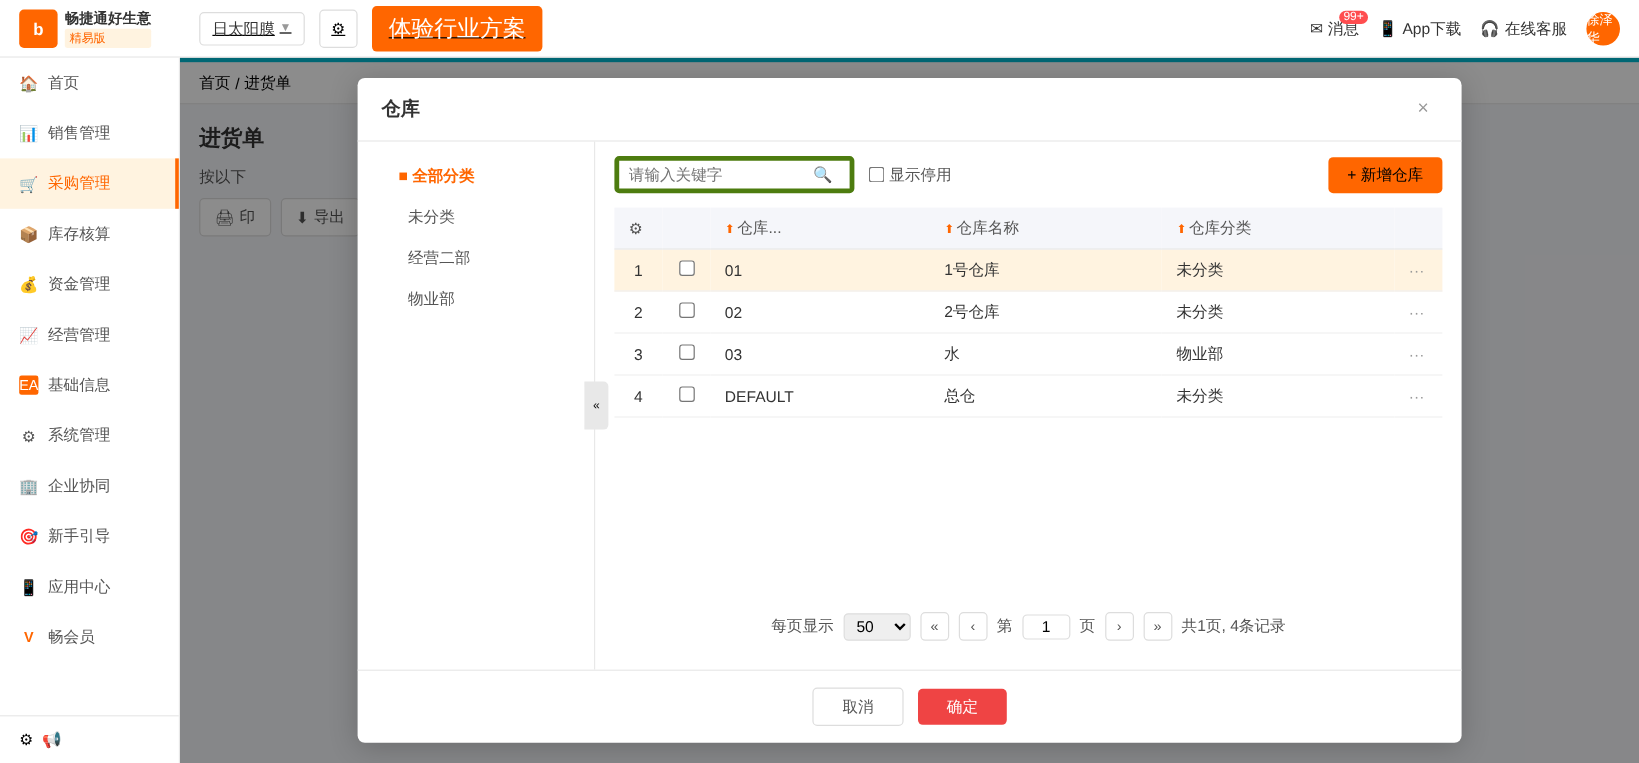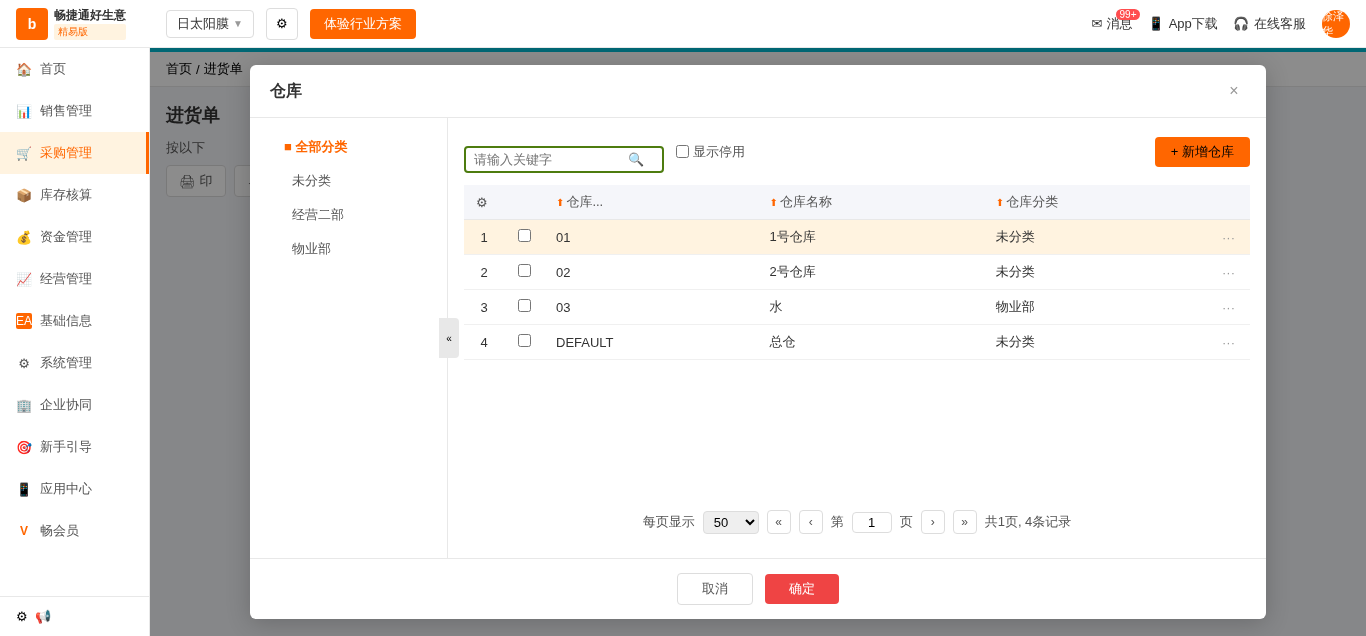--- a/index.html
+++ b/index.html
@@ -28,34 +28,35 @@
       display: flex; align-items: center; justify-content: center;
       color: #fff; font-weight: bold; font-size: 14px;
       margin-right: 6px;
     }
     .logo-badge { font-size: 10px; color: #ff6600; background: #fff3e0; padding: 1px 4px; border-radius: 2px; }
     .header-center {
       flex: 1;
       display: flex;
       align-items: center;
       gap: 12px;
+      text-decoration: underline;
     }
     .store-selector {
       display: flex; align-items: center; gap: 4px;
       background: #fff; border: 1px solid #ddd; border-radius: 4px;
       padding: 4px 10px; cursor: pointer; font-size: 13px; color: #333;
     }
     .store-selector .arrow { color: #999; font-size: 10px; }
     .gear-btn {
       width: 32px; height: 32px; border: 1px solid #ddd; border-radius: 4px;
       display: flex; align-items: center; justify-content: center; cursor: pointer; background: #fff;
     }
     .industry-btn {
       background: #ff6600; color: #fff; border: none; border-radius: 4px;
-      padding: 6px 14px; cursor: pointer; font-size: 13px;
+      padding: 6px 14px; cursor: pointer; font-size: 19px;
     }
     .header-right {
       display: flex; align-items: center; gap: 16px;
     }
     .header-icon-item {
       display: flex; align-items: center; gap: 4px; cursor: pointer; font-size: 13px; color: #333;
       position: relative;
     }
     .badge {
       background: #ff4d4f; color: #fff; font-size: 10px;
@@ -118,21 +119,21 @@
 
     
     .overlay {
       position: absolute; top: 0; left: 0; right: 0; bottom: 0;
       background: rgba(0,0,0,0.45); z-index: 100;
     }
 
     
     .modal {
       position: absolute; top: 50%; left: 50%; transform: translate(-50%, -50%);
-      background: #fff; border-radius: 6px; width: 1016px;
+      background: #fff; border-radius: 6px; width: 920px;
       box-shadow: 0 4px 24px rgba(0,0,0,0.2); z-index: 200;
     }
     .modal-header {
       display: flex; align-items: center; justify-content: space-between;
       padding: 14px 20px; border-bottom: 1px solid #e8e8e8;
     }
     .modal-title { font-size: 16px; font-weight: bold; color: #333; }
     .modal-close {
       width: 24px; height: 24px; display: flex; align-items: center; justify-content: center;
       cursor: pointer; color: #999; font-size: 16px; border-radius: 4px;
@@ -158,22 +159,22 @@
       width: 20px; height: 40px; background: #e8e8e8; border-radius: 0 4px 4px 0;
       display: flex; align-items: center; justify-content: center; cursor: pointer; font-size: 10px;
     }
 
     
     .table-panel { flex: 1; padding: 12px 16px; display: flex; flex-direction: column; }
     .table-toolbar {
       display: flex; align-items: center; justify-content: space-between; margin-bottom: 12px;
     }
     .search-box {
-      display: flex; align-items: center; border: 2px solid #4d7c0f; border-radius: 4px;
-      padding: 4px 8px; background: #fff; gap: 4px; width: 200px; margin-top: 16px;
+      display: flex; align-items: center; border: 4px solid #4d7c0f; border-radius: 4px;
+      padding: 4px 8px; background: #fff; gap: 4px; width: 200px;
     }
     .search-input {
       border: none; outline: none; font-size: 13px; width: 150px; color: #555;
     }
     .show-disabled {
       display: flex; align-items: center; gap: 4px; font-size: 13px; color: #555;
     }
     .new-btn {
       background: #ff6600; color: #000000; border: none; border-radius: 4px;
       padding: 6px 16px; cursor: pointer; font-size: 13px;

